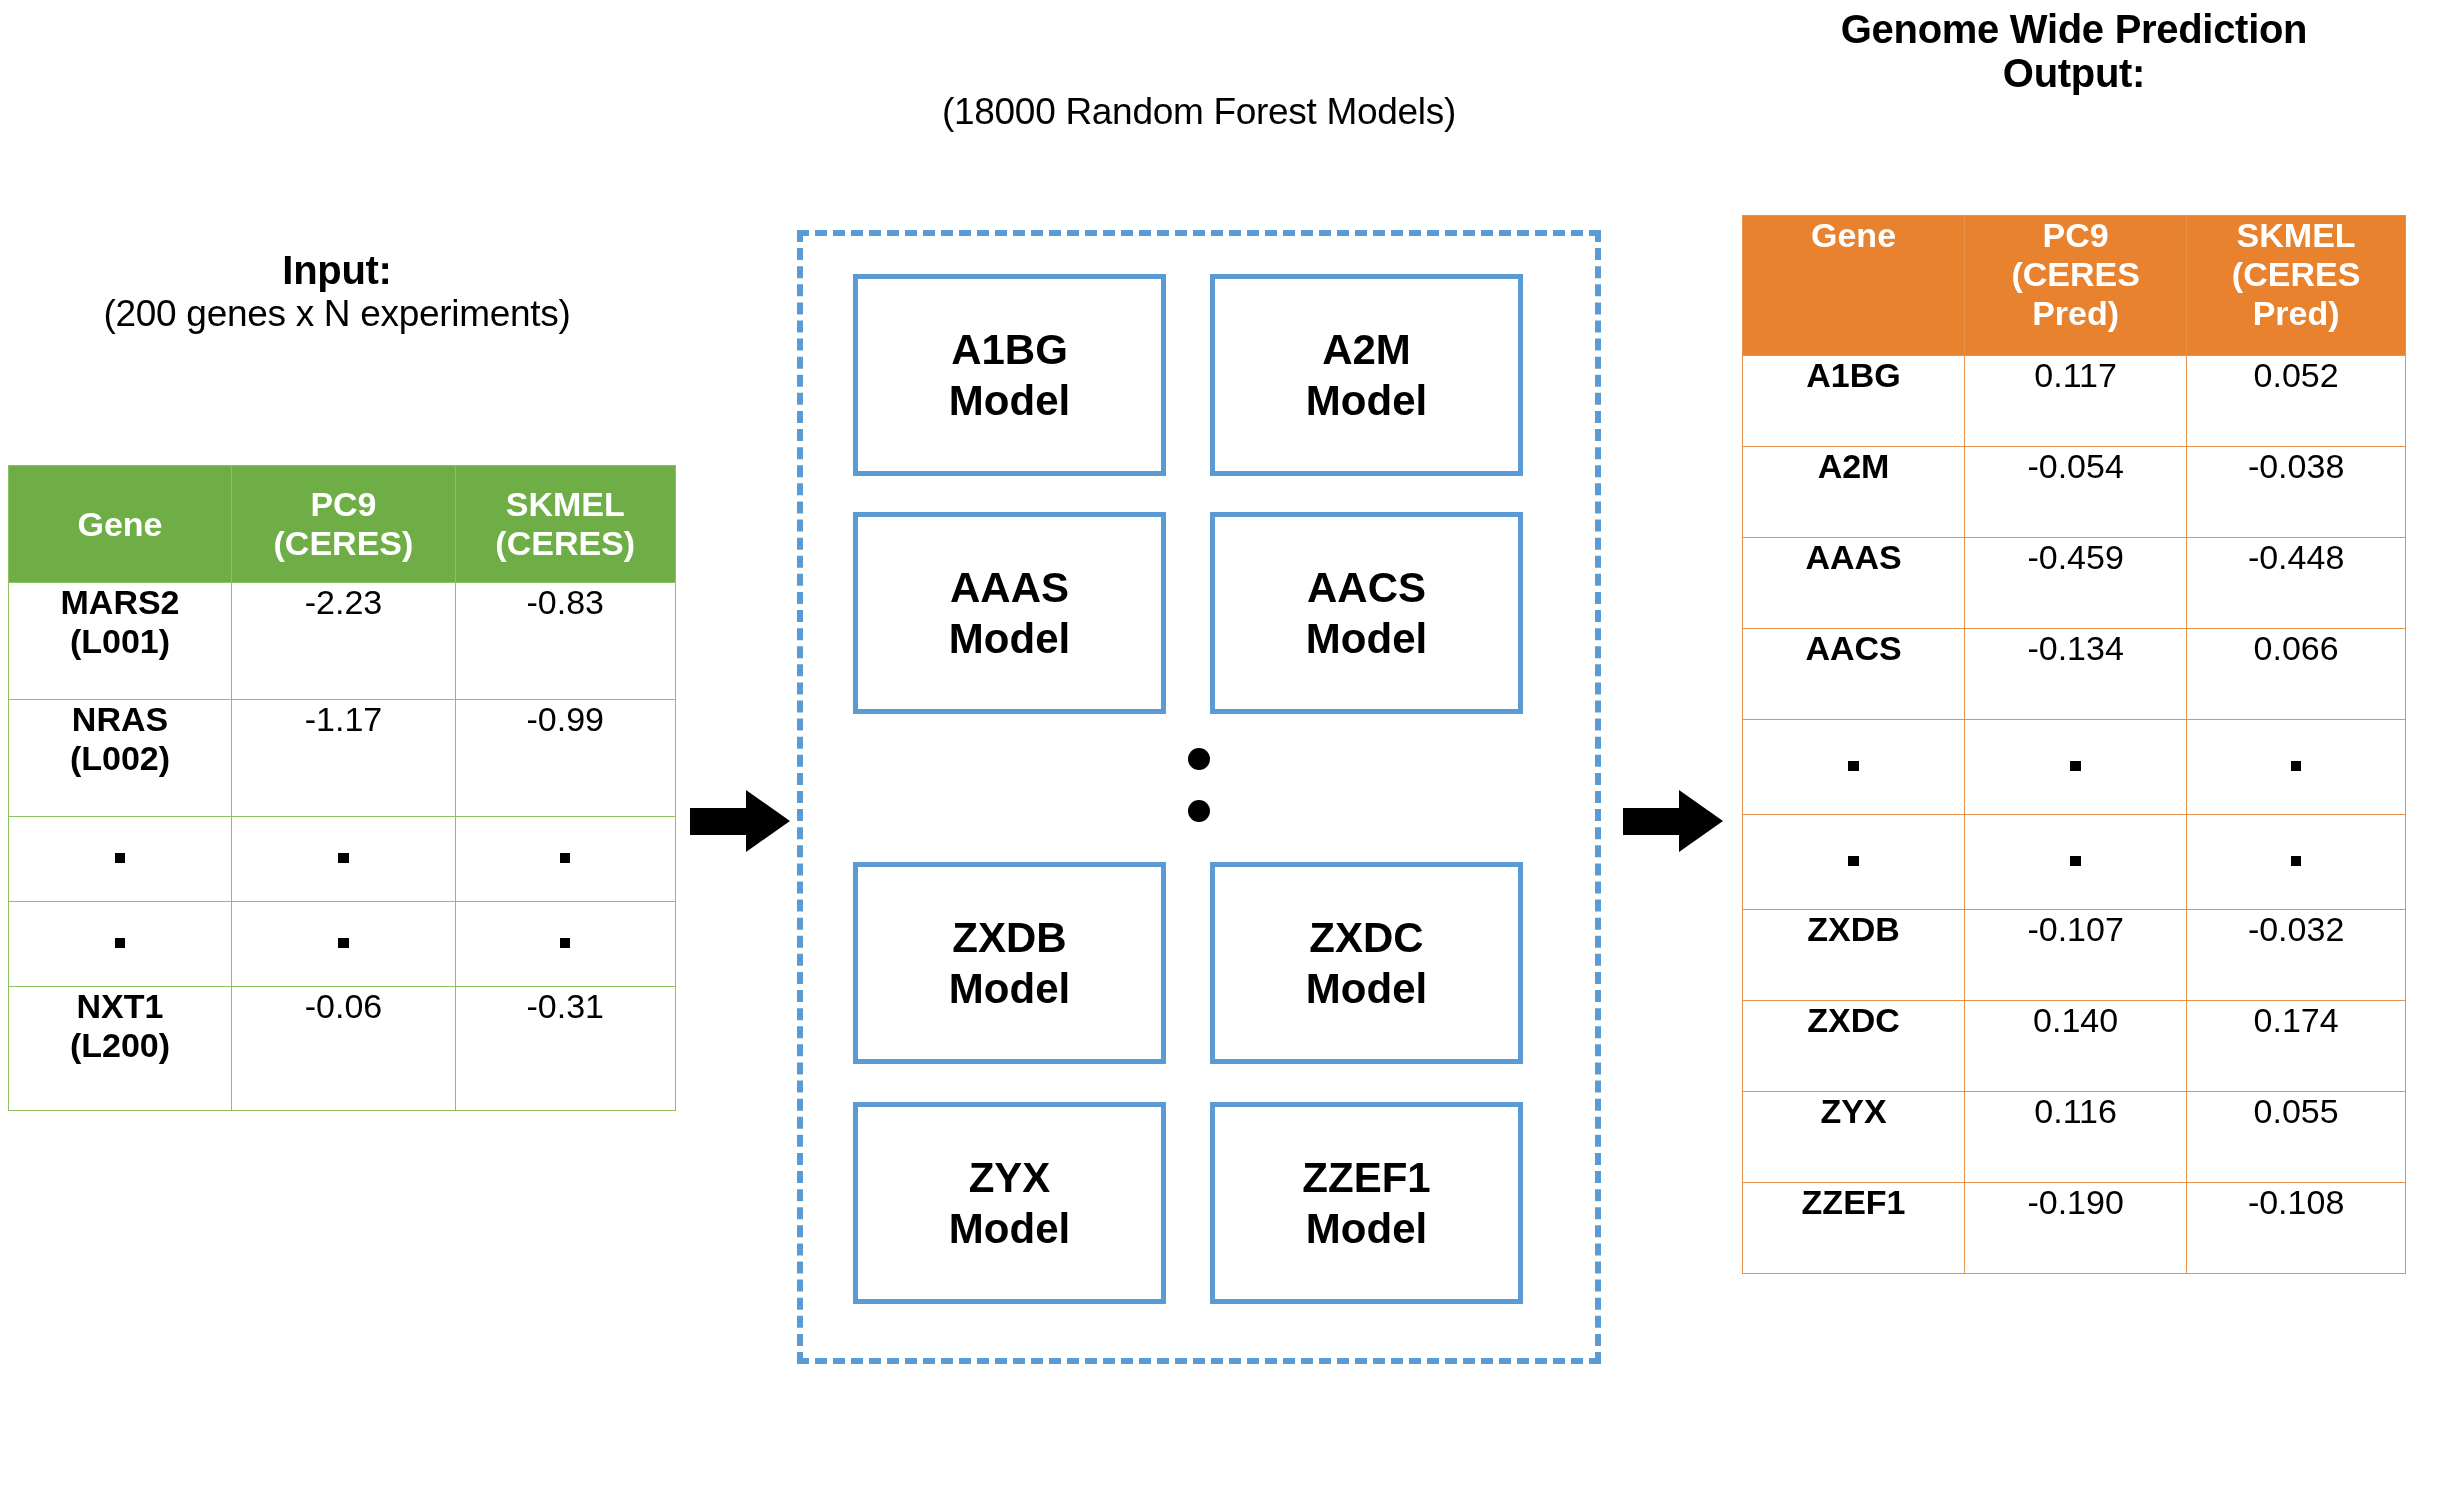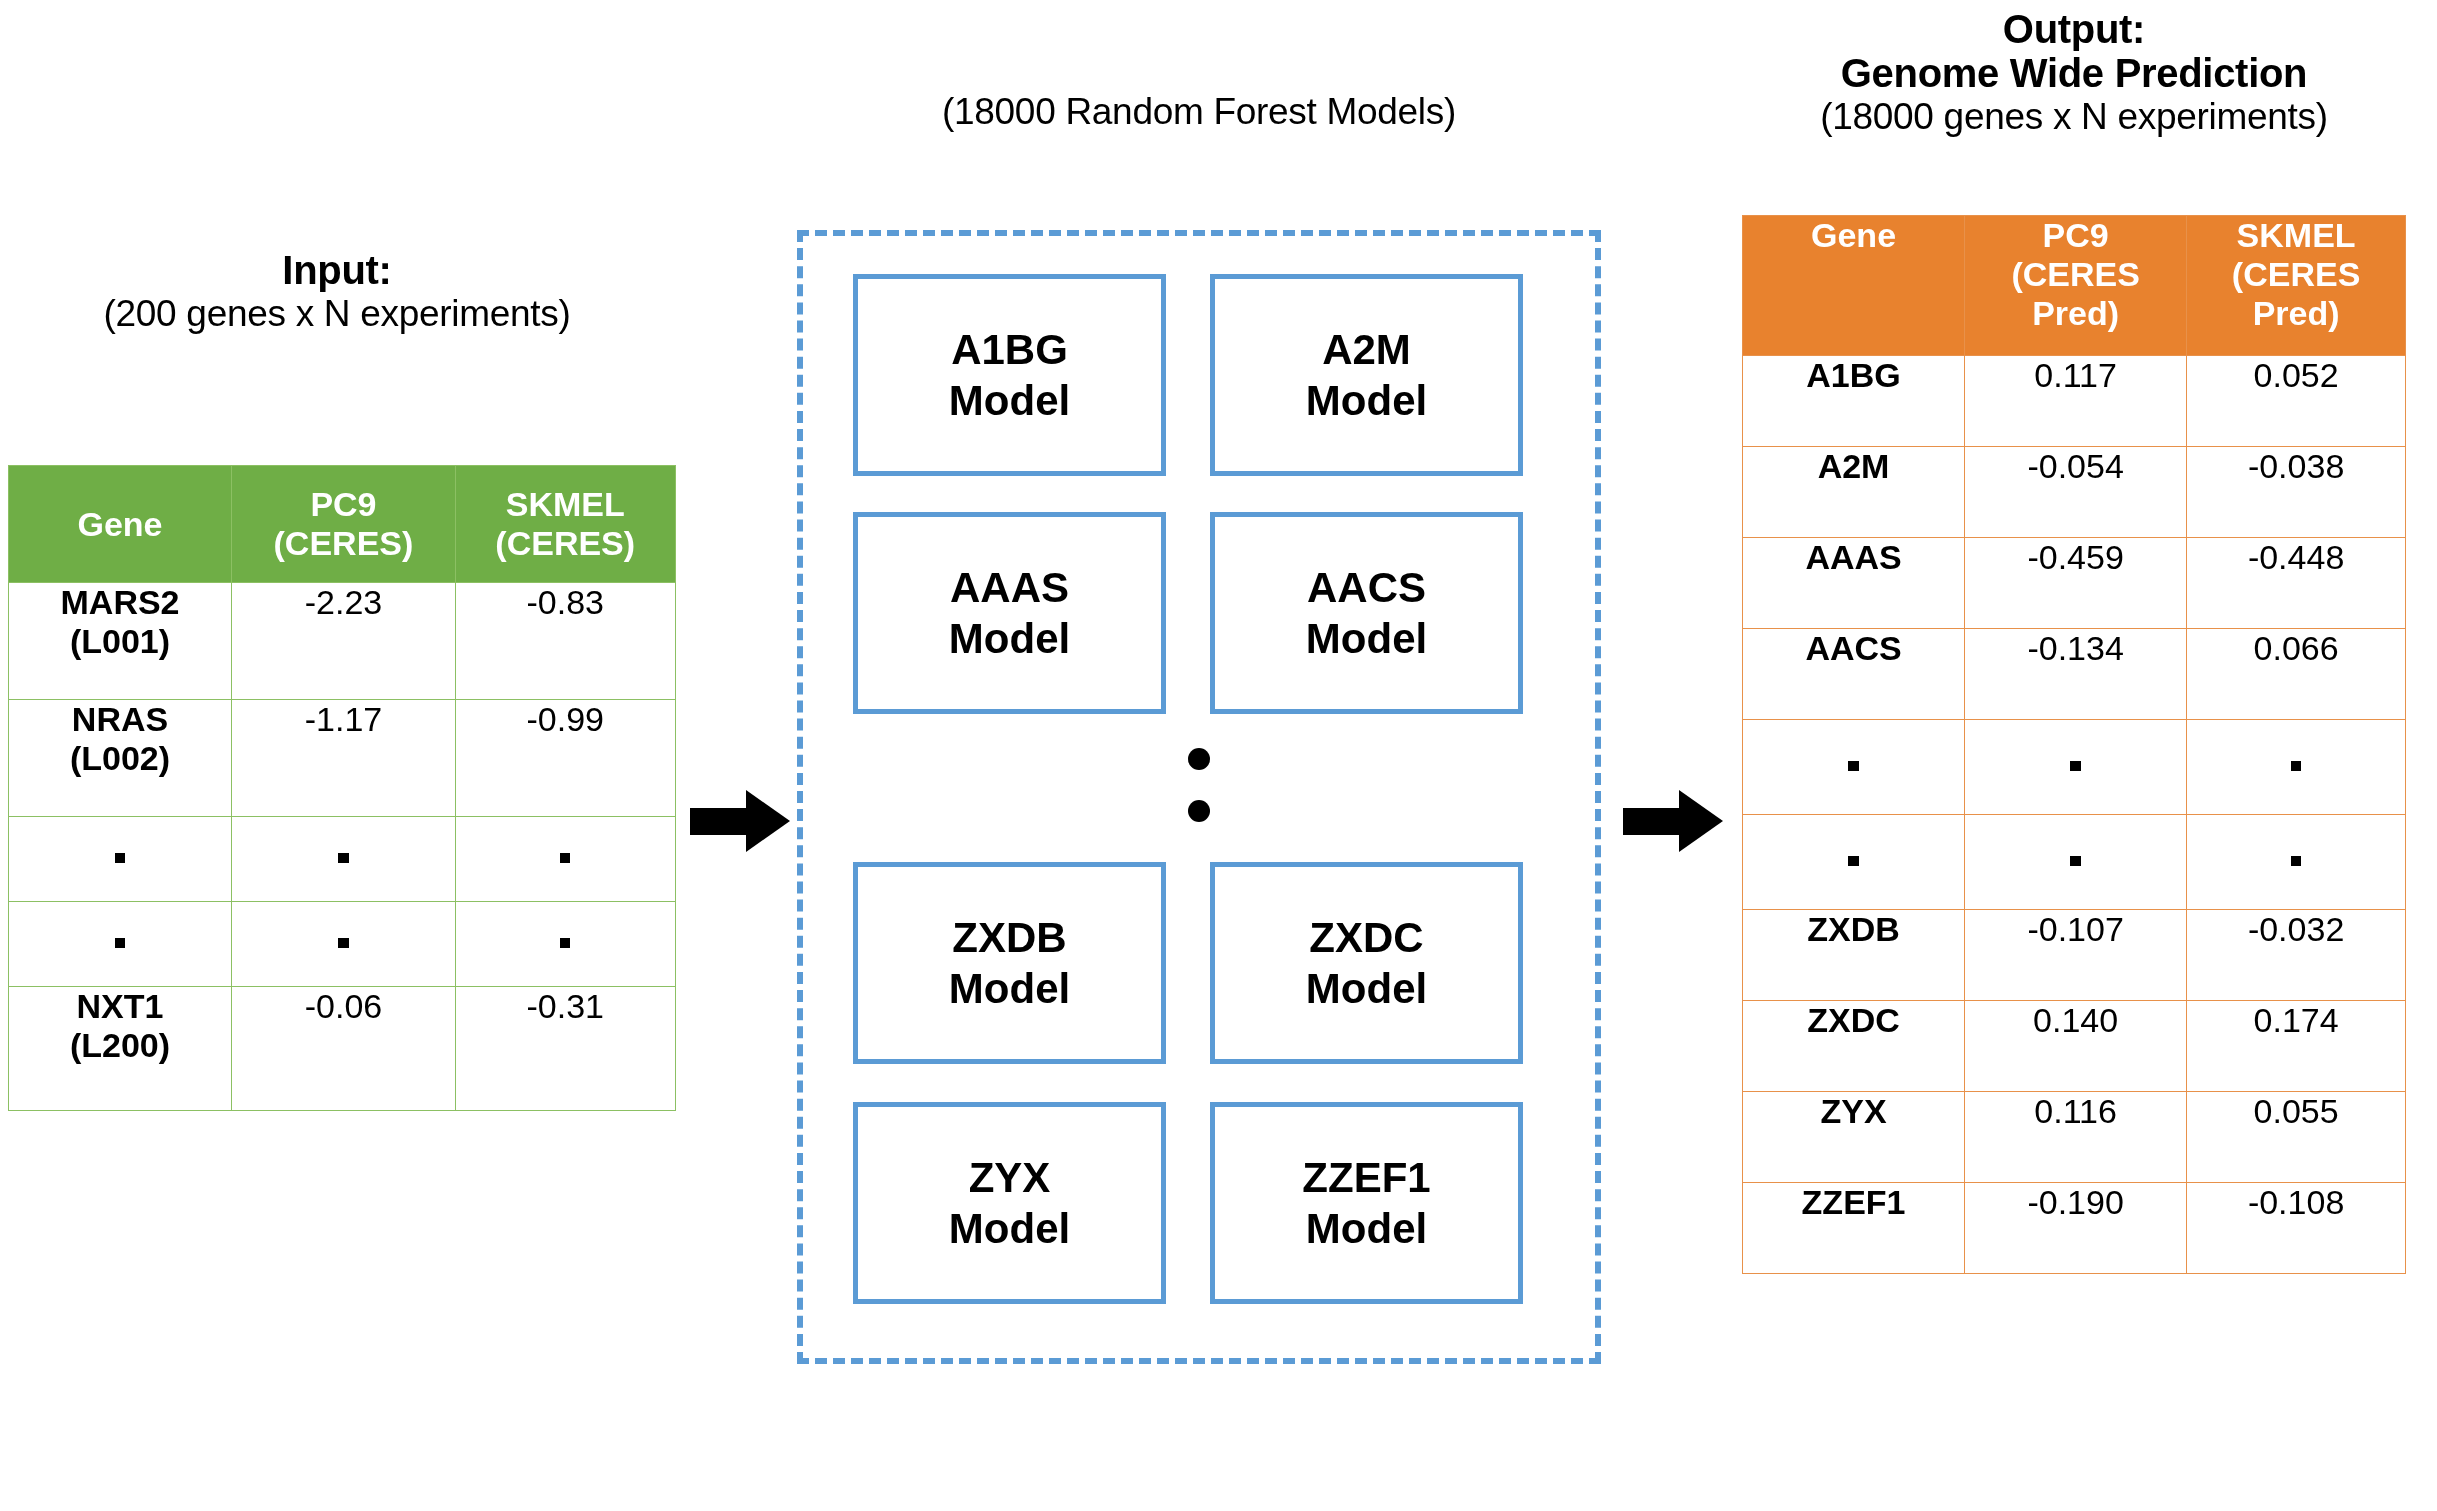--- a/index.html
+++ b/index.html
@@ -266,23 +266,22 @@
 
     </div>
   </div>
 
   <div class="arrow" style="left:1623px; top:790px; width:104px; height:63px;">
     <div class="shaft"></div>
     <div class="head"></div>
   </div>
 
   <div class="col-title" id="output-title" style="left:1728px; top:6.5px; width:692px;">
+    <span class="t-bold">Genome Wide Prediction</span>
     <span class="t-bold">Output:</span>
-    <span class="t-bold">Genome Wide Prediction</span>
-    <span class="t-sub">(18000 genes x N experiments)</span>
   </div>
 
   <table class="data-table" id="output-table">
     <colgroup>
         <col style="width:33.5%">
         <col style="width:33.5%">
         <col style="width:33%">
       </colgroup>
     <tbody>
       <tr class="hdr-row" style="height:140px;">

